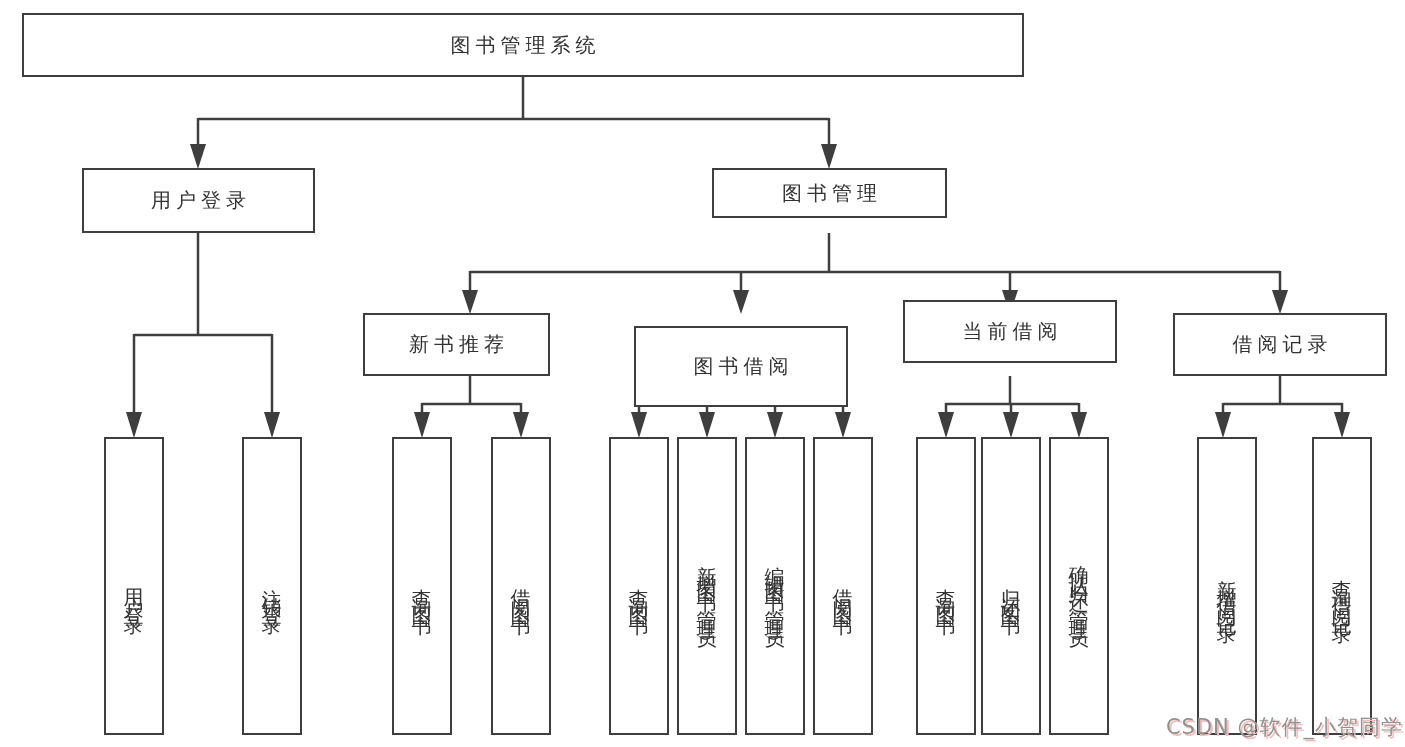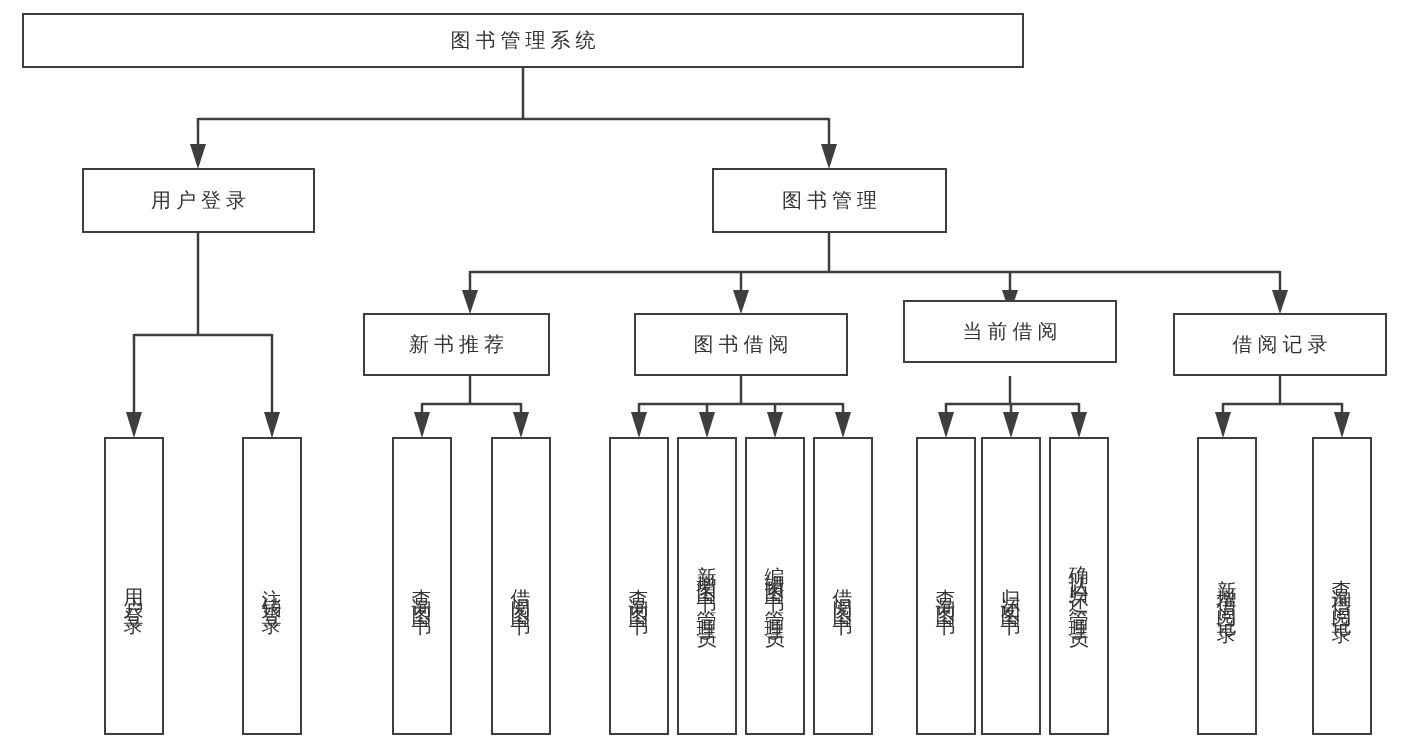--- a/index.html
+++ b/index.html
@@ -108,35 +108,35 @@
       <polygon points="767,412 783,412 775,438"></polygon>
       <polygon points="835,412 851,412 843,438"></polygon>
       <polygon points="938,412 954,412 946,438"></polygon>
       <polygon points="1003,412 1019,412 1011,438"></polygon>
       <polygon points="1071,412 1087,412 1079,438"></polygon>
       <polygon points="1215,412 1231,412 1223,438"></polygon>
       <polygon points="1334,412 1350,412 1342,438"></polygon>
     </g>
   </svg>
 
-  <div class="node" style="left:22px;top:13px;width:1002px;height:55px;">
+  <div class="node" style="left:22px;top:13px;width:1002px;height:64px;">
     <span class="label">图书管理系统</span>
   </div>
 
   <div class="node" style="left:82px;top:168px;width:233px;height:65px;">
     <span class="label">用户登录</span>
   </div>
-  <div class="node" style="left:712px;top:168px;width:235px;height:65px;">
+  <div class="node" style="left:712px;top:168px;width:235px;height:50px;">
     <span class="label">图书管理</span>
   </div>
 
   <div class="node" style="left:363px;top:313px;width:187px;height:63px;">
     <span class="label">新书推荐</span>
   </div>
-  <div class="node" style="left:634px;top:313px;width:214px;height:63px;">
+  <div class="node" style="left:634px;top:326px;width:214px;height:81px;">
     <span class="label">图书借阅</span>
   </div>
   <div class="node" style="left:903px;top:300px;width:214px;height:63px;">
     <span class="label">当前借阅</span>
   </div>
   <div class="node" style="left:1173px;top:313px;width:214px;height:63px;text-align:center;">
     <span class="label">借阅记录</span>
   </div>
 
   <div class="node v" style="left:104px;top:437px;width:60px;height:298px;">
@@ -176,14 +176,15 @@
     <span class="label">确认归还（管理员）</span>
   </div>
 
   <div class="node v" style="left:1197px;top:437px;width:60px;height:298px;">
     <span class="label">新增借阅记录</span>
   </div>
   <div class="node v" style="left:1312px;top:437px;width:60px;height:298px;">
     <span class="label">查询借阅记录</span>
   </div>
 
+  <div id="watermark">CSDN @软件_小贺同学</div>
 
 </div>
 
 </body></html>

